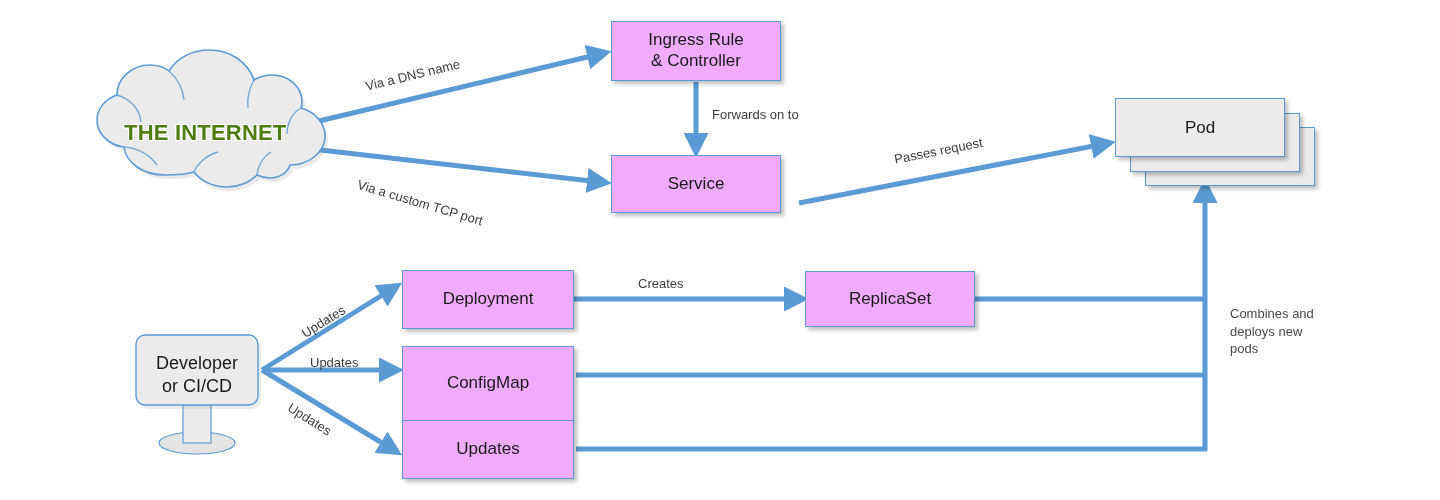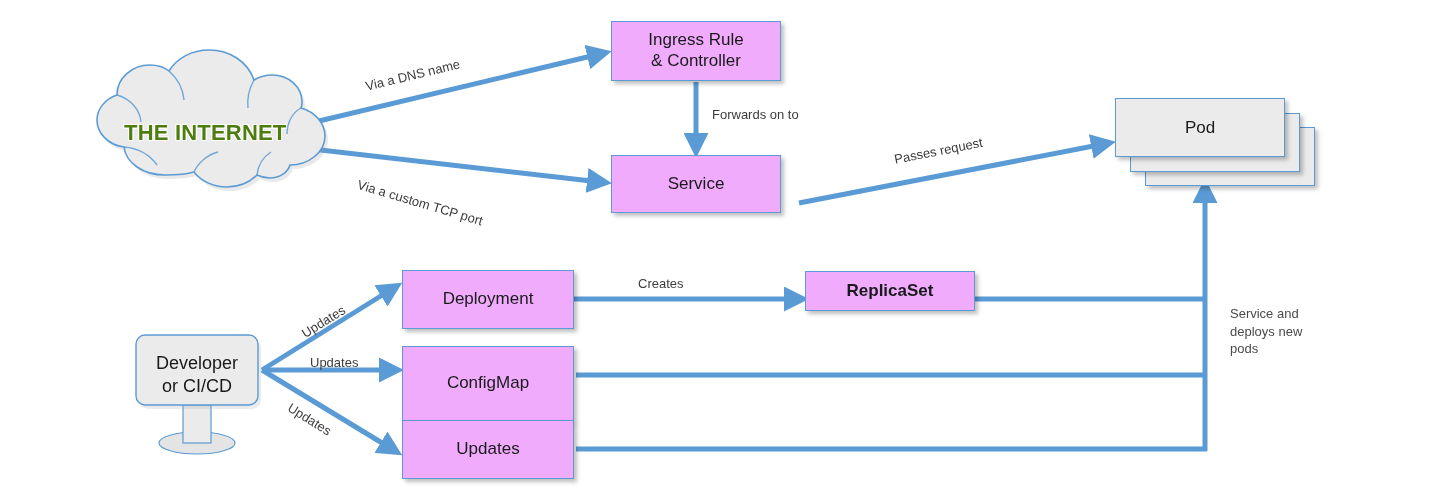--- a/index.html
+++ b/index.html
@@ -189,35 +189,35 @@
     <div class="pod-layer" style="left:15px; top:15px;"></div>
     <div class="pod-layer pod-front" style="left:0px; top:0px;">Pod</div>
   </div>
 
   <div class="node" style="left:402px; top:270px; width:172px; height:59px;">Deployment</div>
 
   <div class="node" style="left:402px; top:346px; width:172px; height:75px;">ConfigMap</div>
 
   <div class="node" style="left:402px; top:420px; width:172px; height:59px;">Updates</div>
 
-  <div class="node" style="left:805px; top:271px; width:170px; height:40px;font-weight:bold;">ReplicaSet</div>
+  <div class="node" style="left:805px; top:271px; width:170px; height:56px;">ReplicaSet</div>
 
   <div class="elabel" style="left:364px; top:79px; transform:rotate(-13.5deg);">Via a DNS name</div>
 
   <div class="elabel" style="left:360px; top:177px; transform:rotate(16.5deg);">Via a custom TCP port</div>
 
   <div class="elabel" style="left:712px; top:107px;">Forwards on to</div>
 
   <div class="elabel" style="left:893px; top:152px; transform:rotate(-11deg);">Passes request</div>
 
   <div class="elabel" style="left:299px; top:328px; transform:rotate(-32deg);">Updates</div>
 
   <div class="elabel" style="left:310px; top:355px;">Updates</div>
 
   <div class="elabel" style="left:293px; top:400px; transform:rotate(32deg);">Updates</div>
 
   <div class="elabel" style="left:638px; top:276px;">Creates</div>
 
-  <div class="elabel multiline" style="left:1230px; top:305px;">Service and
+  <div class="elabel multiline" style="left:1230px; top:305px;">Combines and
 deploys new
 pods</div>
 
 </div>
 
 </body></html>

